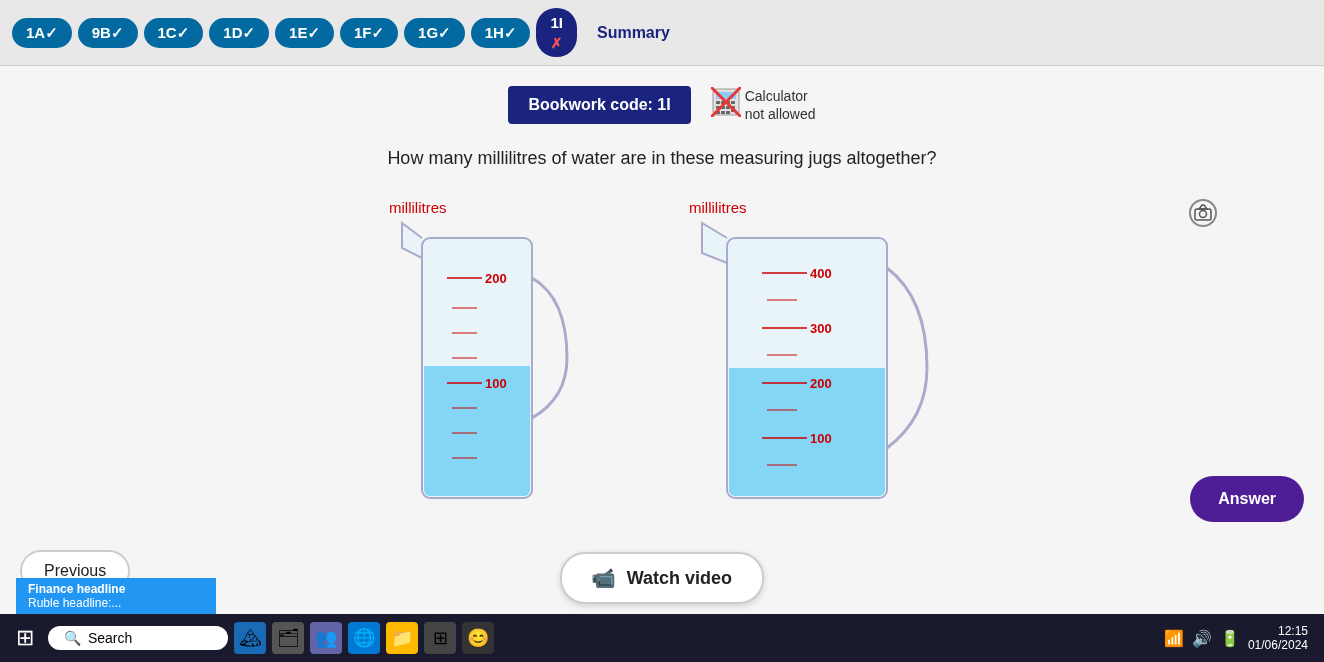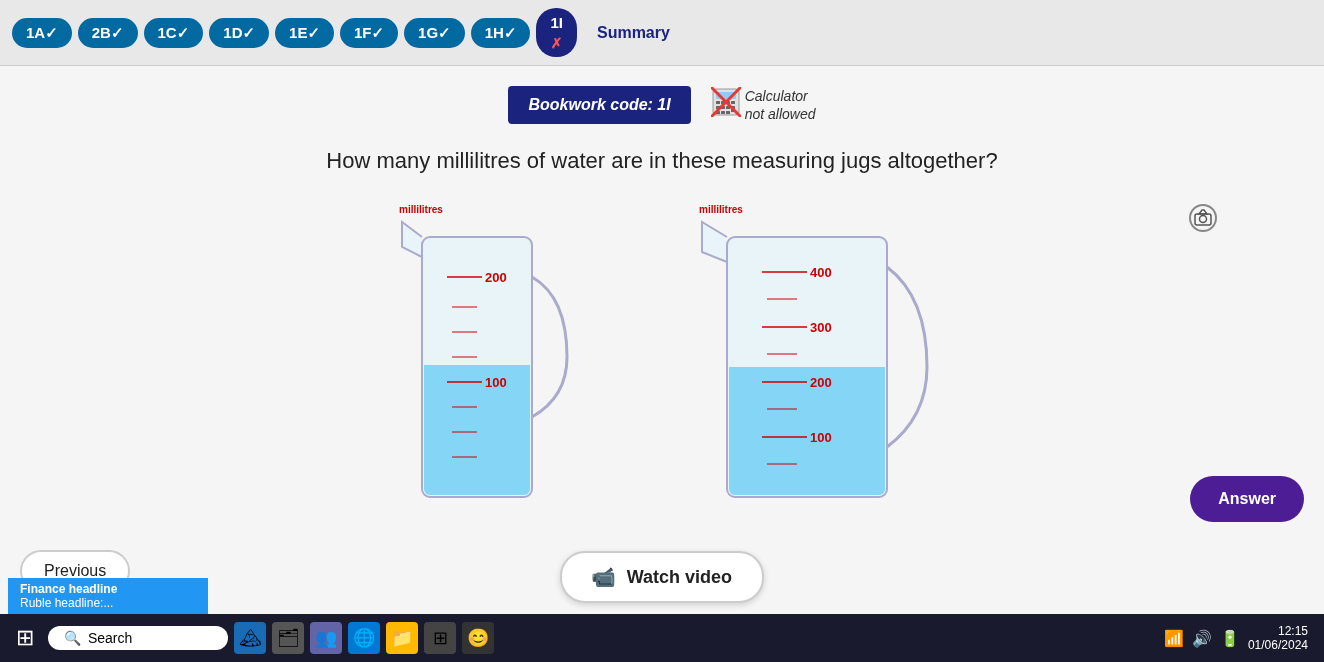--- a/index.html
+++ b/index.html
@@ -73,21 +73,20 @@
       background: #f5f5f5;
       min-height: 550px;
     }
 
     
     .bookwork-row {
       display: flex;
       align-items: center;
       gap: 20px;
       margin-bottom: 24px;
-      font-style: italic;
     }
 
     .bookwork-badge {
       background: #1a237e;
       color: white;
       padding: 10px 20px;
       border-radius: 4px;
       font-size: 16px;
       font-weight: bold;
     }
@@ -104,21 +103,21 @@
     }
 
     .calculator-text {
       font-size: 14px;
       color: #333;
       line-height: 1.3;
     }
 
     
     .question-text {
-      font-size: 22px;
+      font-size: 18px;
       color: #222;
       margin-bottom: 30px;
       text-align: center;
     }
 
     
     .jugs-area {
       display: flex;
       justify-content: center;
       gap: 80px;
@@ -129,26 +128,26 @@
 
     
     .jug-container {
       display: flex;
       flex-direction: column;
       align-items: center;
       position: relative;
     }
 
     .jug-label {
-      font-size: 10px;
+      font-size: 15px;
       color: #cc0000;
-      font-weight: bold;
+      font-weight: normal;
       align-self: flex-start;
       margin-bottom: 2px;
-      margin-left: 32px;
+      margin-left: 22px;
     }
 
     
 
     
     .watch-video-btn {
       background: white;
       border: 2px solid #ccc;
       border-radius: 25px;
       padding: 12px 30px;
@@ -249,21 +248,21 @@
       display: flex;
       align-items: center;
       justify-content: center;
       font-size: 18px;
       cursor: pointer;
     }
 
     .news-ticker {
       position: absolute;
       bottom: 48px;
-      left: 8px;
+      left: 16px;
       background: #2196f3;
       color: white;
       padding: 4px 12px;
       font-size: 12px;
       width: 200px;
     }
 
     
     .jug-svg-container {
       position: relative;
@@ -273,21 +272,21 @@
 </head>
 <body>
 
 <div class="top-nav">
 
   <div class="nav-item">
     <span>1A</span>
     <span>✓</span>
   </div>
   <div class="nav-item">
-    <span>2B</span>
+    <span>9B</span>
     <span>✓</span>
   </div>
   <div class="nav-item">
     <span>1C</span>
     <span>✓</span>
   </div>
   <div class="nav-item">
     <span>1D</span>
     <span>✓</span>
   </div>

